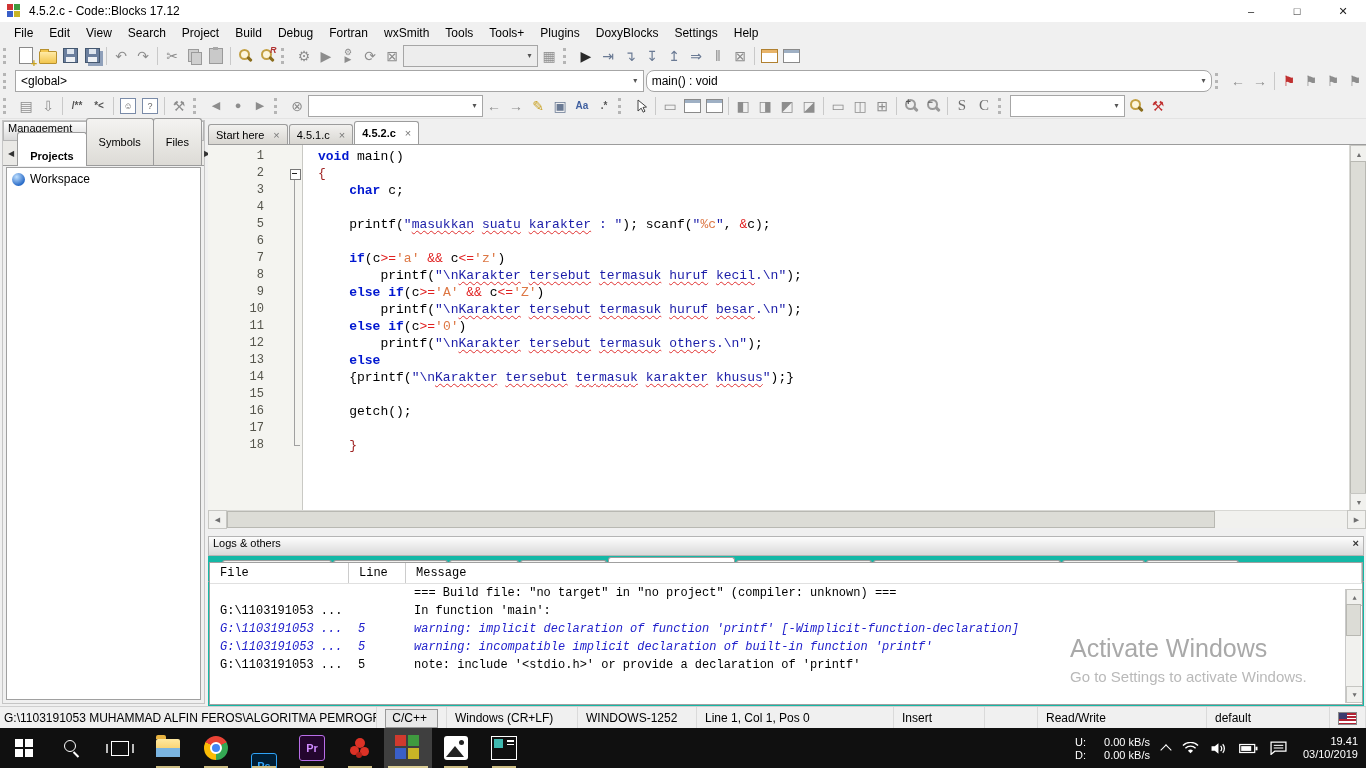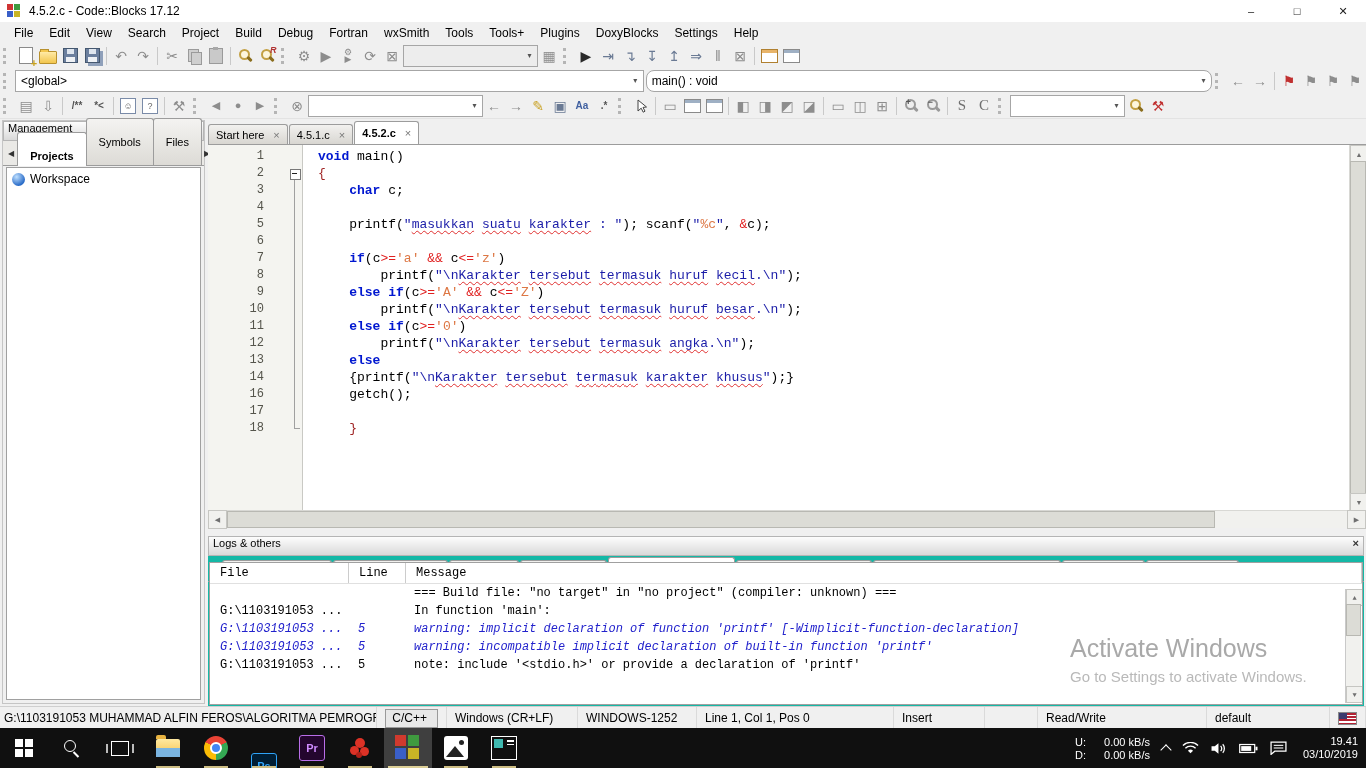--- a/index.html
+++ b/index.html
@@ -516,35 +516,42 @@
           <span class="fold-cell">
             <i class="vline"></i>
           </span>
           <span class="code-text"><span class="tp">    </span><span class="tk">else</span><span class="tp"> </span><span class="tk">if</span><span class="tp">(c</span><span class="to">&gt;=</span><span class="tc">'0'</span><span class="tp">)</span></span>
         </div>
         <div class="code-line">
           <span class="ln">12</span>
           <span class="fold-cell">
             <i class="vline"></i>
           </span>
-          <span class="code-text"><span class="tp">        printf(</span><span class="ts">"\n</span><span class="tw">Karakter</span><span class="ts"> </span><span class="tw">tersebut</span><span class="ts"> </span><span class="tw">termasuk</span><span class="ts"> </span><span class="tw">angka</span><span class="ts">.\n"</span><span class="tp">);</span></span>
+          <span class="code-text"><span class="tp">        printf(</span><span class="ts">"\n</span><span class="tw">Karakter</span><span class="ts"> </span><span class="tw">tersebut</span><span class="ts"> </span><span class="tw">termasuk</span><span class="ts"> </span><span class="tw">others</span><span class="ts">.\n"</span><span class="tp">);</span></span>
         </div>
         <div class="code-line">
           <span class="ln">13</span>
           <span class="fold-cell">
             <i class="vline"></i>
           </span>
           <span class="code-text"><span class="tp">    </span><span class="tk">else</span></span>
         </div>
         <div class="code-line">
           <span class="ln">14</span>
           <span class="fold-cell">
             <i class="vline"></i>
           </span>
           <span class="code-text"><span class="tp">    {printf(</span><span class="ts">"\n</span><span class="tw">Karakter</span><span class="ts"> </span><span class="tw">tersebut</span><span class="ts"> </span><span class="tw">termasuk</span><span class="ts"> </span><span class="tw">karakter</span><span class="ts"> </span><span class="tw">khusus</span><span class="ts">"</span><span class="tp">);}</span></span>
+        </div>
+        <div class="code-line">
+          <span class="ln">15</span>
+          <span class="fold-cell">
+            <i class="vline"></i>
+          </span>
+          <span class="code-text"></span>
         </div>
         <div class="code-line">
           <span class="ln">16</span>
           <span class="fold-cell">
             <i class="vline"></i>
           </span>
           <span class="code-text"><span class="tp">    getch();</span></span>
         </div>
         <div class="code-line">
           <span class="ln">17</span>

